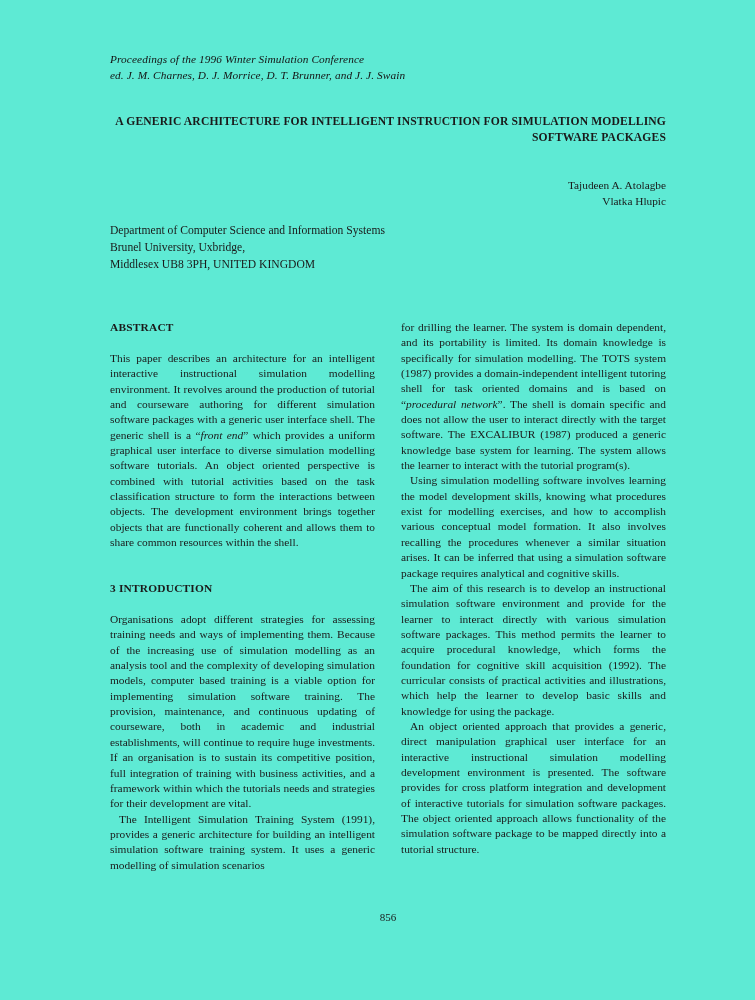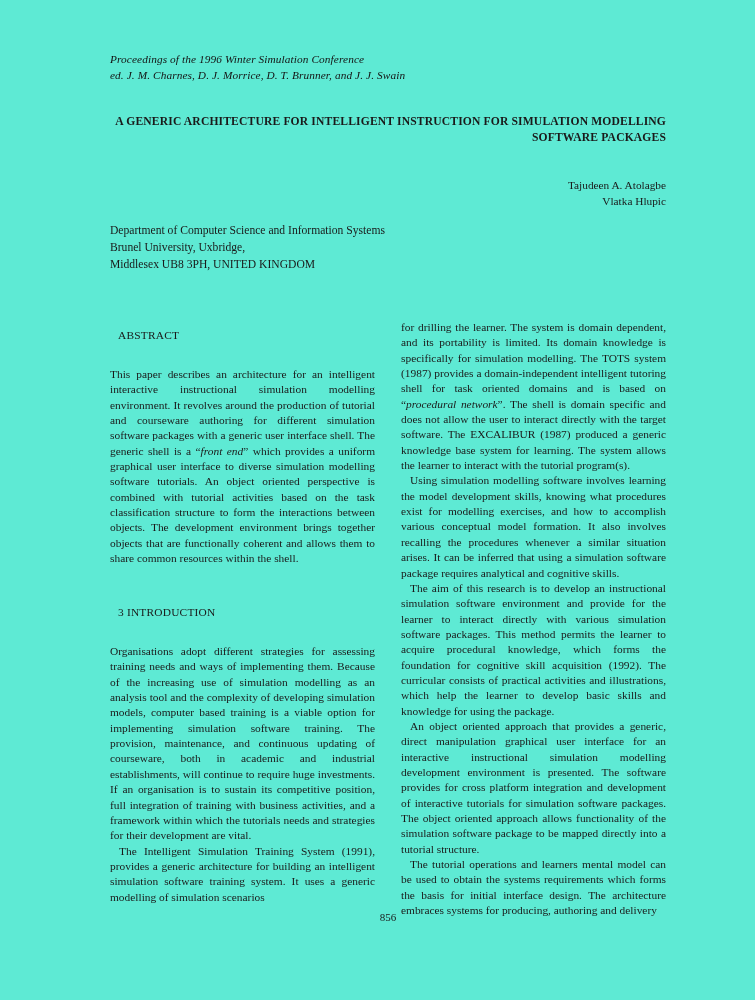--- a/index.html
+++ b/index.html
@@ -86,23 +86,23 @@
   }
   .col {
     position: absolute;
     top: 0;
     width: 265px;
   }
   .col-left  { left: 0; }
   .col-right { left: 291px; }
 
   h2.section-head {
-    margin: 8px;
+    margin: 0;
     font-size: 11.4px;
-    font-weight: normal;
+    font-weight: bold;
     line-height: 14px;
     letter-spacing: 0.2px;
   }
   .gap-after-head { height: 17px; }
 
   p.body-par {
     margin: 0;
     font-size: 11.4px;
     line-height: 15.35px;
     text-align: justify;
@@ -171,21 +171,20 @@
         <p class="body-par">Organisations adopt different strategies for assessing training needs and ways of implementing them. Because of the increasing use of simulation modelling as an analysis tool and the complexity of developing simulation models, computer based training is a viable option for implementing simulation software training. The provision, maintenance, and continuous updating of courseware, both in academic and industrial establishments, will continue to require huge investments. If an organisation is to sustain its competitive position, full integration of training with business activities, and a framework within which the tutorials needs and strategies for their development are vital.</p>
         <p class="body-par indent">The Intelligent Simulation Training System (1991), provides a generic architecture for building an intelligent simulation software training system. It uses a generic modelling of simulation scenarios</p>
       </div>
 
       <div class="col col-right">
         <p class="body-par"><span>for drilling the learner. The system is domain dependent, and its portability is limited. Its domain knowledge is specifically for simulation modelling. The TOTS system (1987) provides a domain-independent intelligent tutoring shell for task oriented domains and is based on “</span><i class="ital">procedural network</i><span>”. The shell is domain specific and does not allow the user to interact directly with the target software. The EXCALIBUR (1987) produced a generic knowledge base system for learning. The system allows the learner to interact with the tutorial program(s).</span></p>
 
         <p class="body-par indent">Using simulation modelling software involves learning the model development skills, knowing what procedures exist for modelling exercises, and how to accomplish various conceptual model formation. It also involves recalling the procedures whenever a similar situation arises. It can be inferred that using a simulation software package requires analytical and cognitive skills.</p>
         <p class="body-par indent">The aim of this research is to develop an instructional simulation software environment and provide for the learner to interact directly with various simulation software packages. This method permits the learner to acquire procedural knowledge, which forms the foundation for cognitive skill acquisition (1992). The curricular consists of practical activities and illustrations, which help the learner to develop basic skills and knowledge for using the package.</p>
         <p class="body-par indent">An object oriented approach that provides a generic, direct manipulation graphical user interface for an interactive instructional simulation modelling development environment is presented. The software provides for cross platform integration and development of interactive tutorials for simulation software packages. The object oriented approach allows functionality of the simulation software package to be mapped directly into a tutorial structure.</p>
-        <p class="body-par indent">The tutorial operations and learners mental model can be used to obtain the systems requirements which forms the basis for initial interface design. The architecture embraces systems for producing, authoring and delivery</p>
       </div>
 
     </div>
 
     <div class="page-number">856</div>
 
   </div>
 </div>
 
 </body></html>

